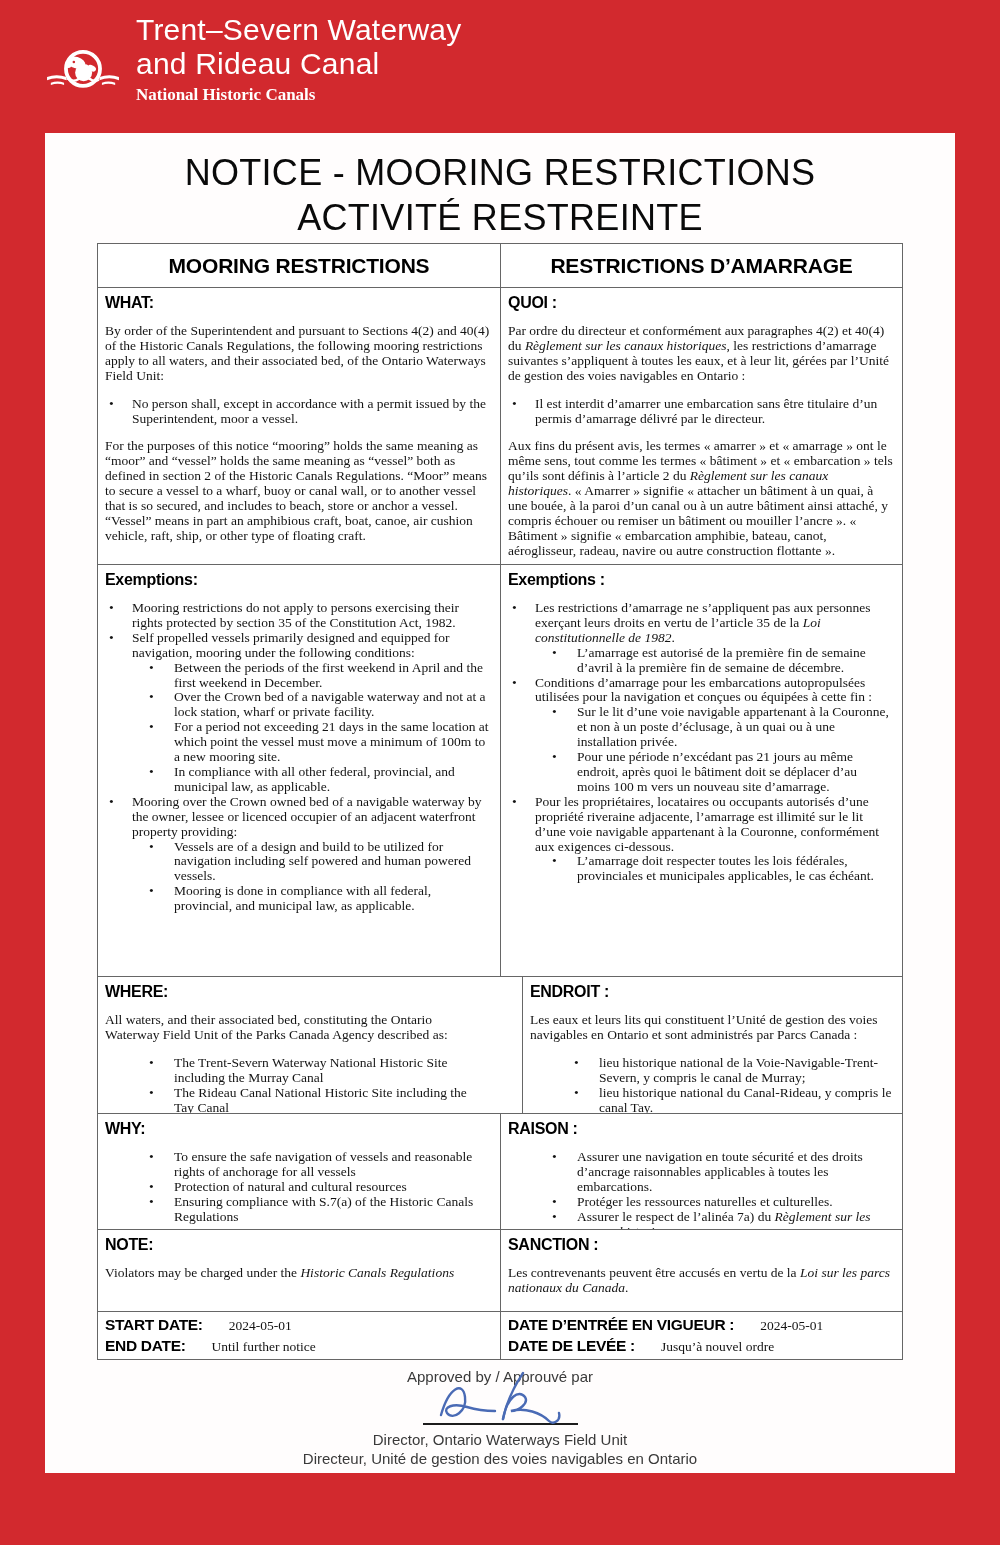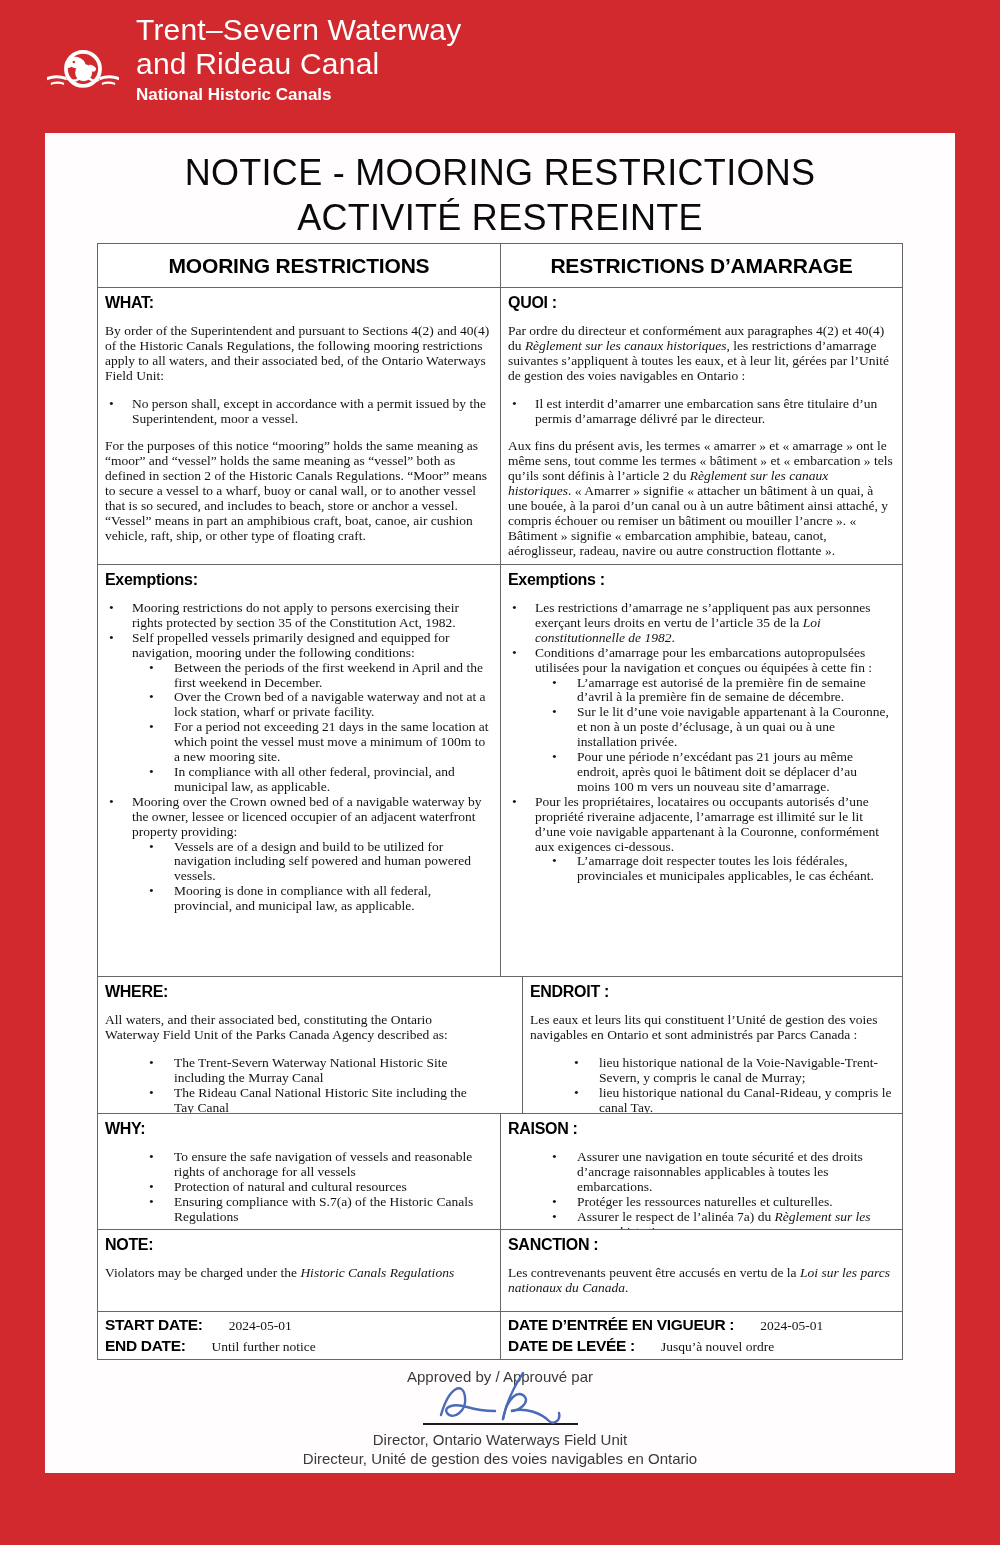--- a/index.html
+++ b/index.html
@@ -7,21 +7,21 @@
     width:1000px;height:1545px;position:relative;
     background:#d2292e;
     font-family:"Liberation Serif",serif;
     -webkit-font-smoothing:antialiased;
   }
   
   .brand-bar{position:absolute;top:0;left:0;width:1000px;height:105px;display:flex;align-items:flex-end;padding:20px 0 0 42px;box-sizing:border-box;}
   .brand-logo{width:82px;height:66px;flex:0 0 auto;margin-top:2px;}
   .brand-text{margin-left:12px;color:#fff;}
   .brand-line{font-family:"Liberation Sans",sans-serif;font-size:30px;line-height:34px;font-weight:400;letter-spacing:0.2px;}
-  .brand-sub{font-family:Liberation Sans, sans-serif;font-size:17px;line-height:20px;font-weight:700;margin-top:4px;}
+  .brand-sub{font-family:Liberation Serif, serif;font-size:17px;line-height:20px;font-weight:700;margin-top:4px;}
   
   .panel{position:absolute;left:45px;top:133px;width:910px;height:1340px;background:#fffdfd;box-sizing:border-box;}
   .doc-title{margin-top:17px;text-align:center;font-family:"Liberation Sans",sans-serif;font-size:36px;line-height:45px;color:#0a0a0a;letter-spacing:0.3px;}
   
   .ttable{width:806px;margin:3px auto 0;border:1px solid #666;box-sizing:border-box;background:#fff;}
   .trow{display:flex;border-top:1px solid #666;box-sizing:border-box;}
   .trow:first-child{border-top:none;}
   .cell{width:50%;box-sizing:border-box;overflow:hidden;padding:4px 9px 0 7px;}
   .cell + .cell{border-left:1px solid #666;}
   .hcell{display:flex;align-items:center;justify-content:center;padding:0;}
@@ -131,22 +131,22 @@
             <div class="blk b2"><span>In compliance with all other federal, provincial, and municipal law, as applicable.</span></div>
             <div class="blk b1"><span>Mooring over the Crown owned bed of a navigable waterway by the owner, lessee or licenced occupier of an adjacent waterfront property providing:</span></div>
             <div class="blk b2"><span>Vessels are of a design and build to be utilized for navigation including self powered and human powered vessels.</span></div>
             <div class="blk b2"><span>Mooring is done in compliance with all federal, provincial, and municipal law, as applicable.</span></div>
           </div>
       </div>
       <div class="cell">
         <div class="cell-label">Exemptions :</div>
         <div>
             <div class="blk b1"><span>Les restrictions d’amarrage ne s’appliquent pas aux personnes exerçant leurs droits en vertu de l’article 35 de la </span><span class="it">Loi constitutionnelle de 1982</span><span>.</span></div>
+            <div class="blk b2"><span>L’amarrage est autorisé de la première fin de semaine d’avril à la première fin de semaine de décembre.</span></div>
             <div class="blk b1"><span>Conditions d’amarrage pour les embarcations autopropulsées utilisées pour la navigation et conçues ou équipées à cette fin :</span></div>
-            <div class="blk b2"><span>L’amarrage est autorisé de la première fin de semaine d’avril à la première fin de semaine de décembre.</span></div>
             <div class="blk b2"><span>Sur le lit d’une voie navigable appartenant à la Couronne, et non à un poste d’éclusage, à un quai ou à une installation privée.</span></div>
             <div class="blk b2"><span>Pour une période n’excédant pas 21 jours au même endroit, après quoi le bâtiment doit se déplacer d’au moins 100 m vers un nouveau site d’amarrage.</span></div>
             <div class="blk b1"><span>Pour les propriétaires, locataires ou occupants autorisés d’une propriété riveraine adjacente, l’amarrage est illimité sur le lit d’une voie navigable appartenant à la Couronne, conformément aux exigences ci-dessous.</span></div>
             <div class="blk b2"><span>L’amarrage doit respecter toutes les lois fédérales, provinciales et municipales applicables, le cas échéant.</span></div>
           </div>
       </div>
     </div>
 
     <div class="trow row-where">
       <div class="cell">

